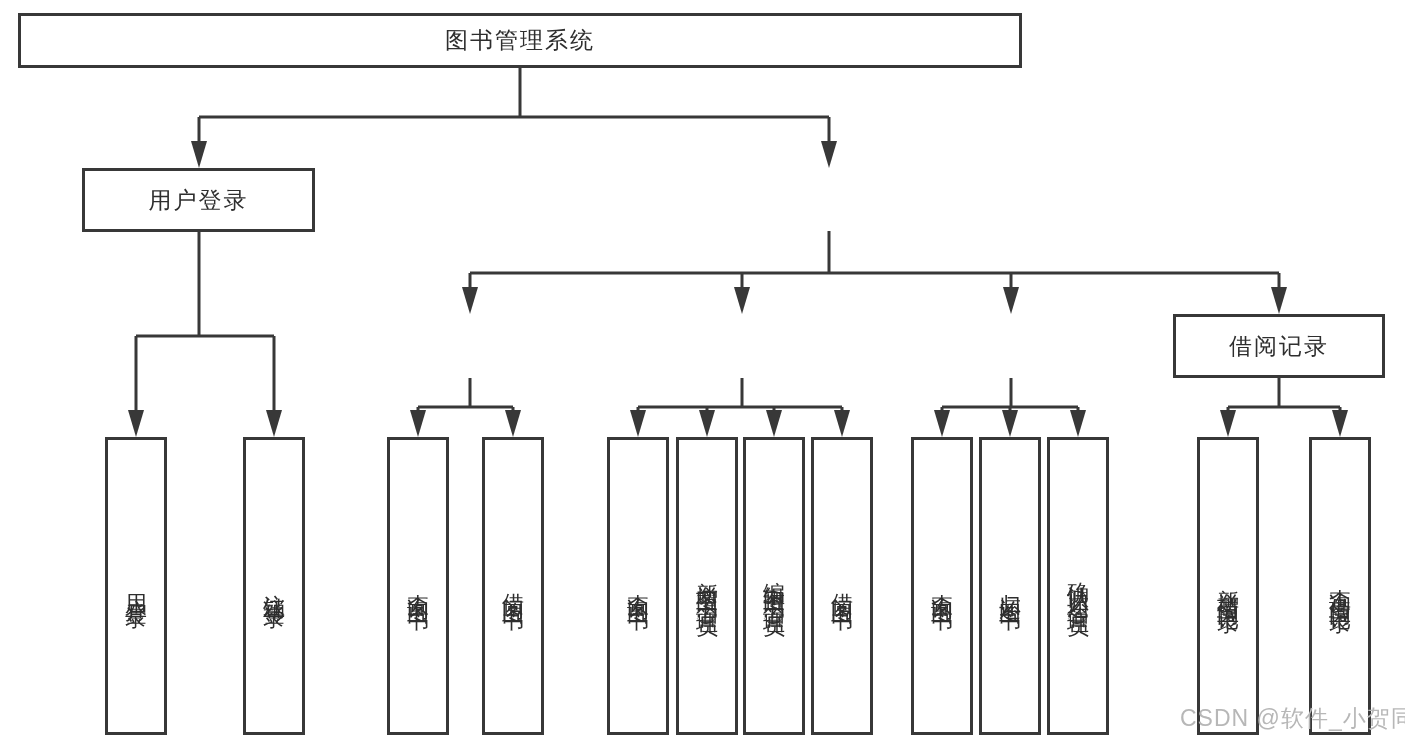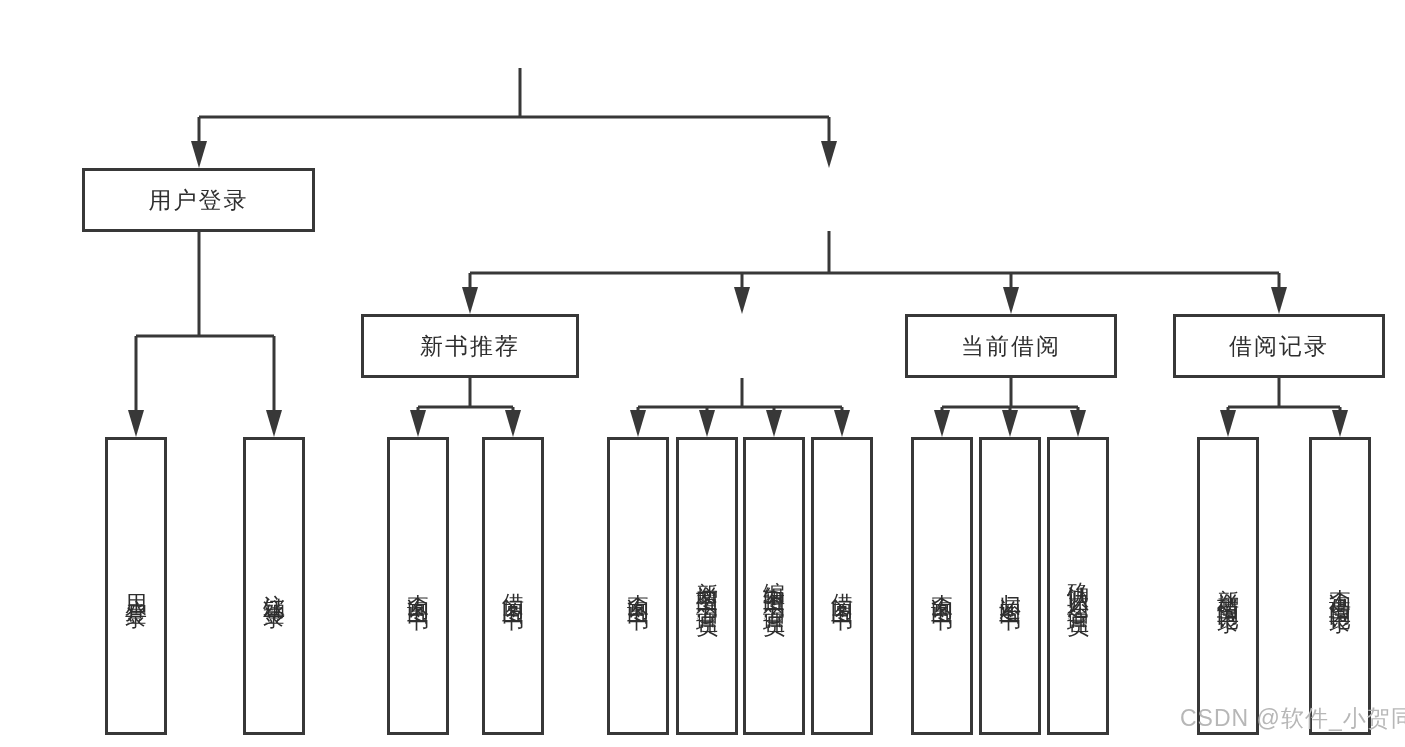--- a/index.html
+++ b/index.html
@@ -112,31 +112,28 @@
       <polygon points="766,410 782,410 774,437"></polygon>
       <polygon points="834,410 850,410 842,437"></polygon>
       <polygon points="934,410 950,410 942,437"></polygon>
       <polygon points="1002,410 1018,410 1010,437"></polygon>
       <polygon points="1070,410 1086,410 1078,437"></polygon>
       <polygon points="1220,410 1236,410 1228,437"></polygon>
       <polygon points="1332,410 1348,410 1340,437"></polygon>
     </g>
   </svg>
 
+  <div class="box n-root">
+    <span class="hlabel">图书管理系统</span>
+  </div>
 
   <div class="box n-login">
     <span class="hlabel">用户登录</span>
   </div>
 
-  <div class="box n-rec">
-    <span class="hlabel">新书推荐</span>
-  </div>
-  <div class="box n-cur">
-    <span class="hlabel">当前借阅</span>
-  </div>
   <div class="box n-recs">
     <span class="hlabel">借阅记录</span>
   </div>
 
   <div class="box leaf l1">
     <span class="vlabel">用户登录</span>
   </div>
   <div class="box leaf l2">
     <span class="vlabel">注销登录</span>
   </div>

